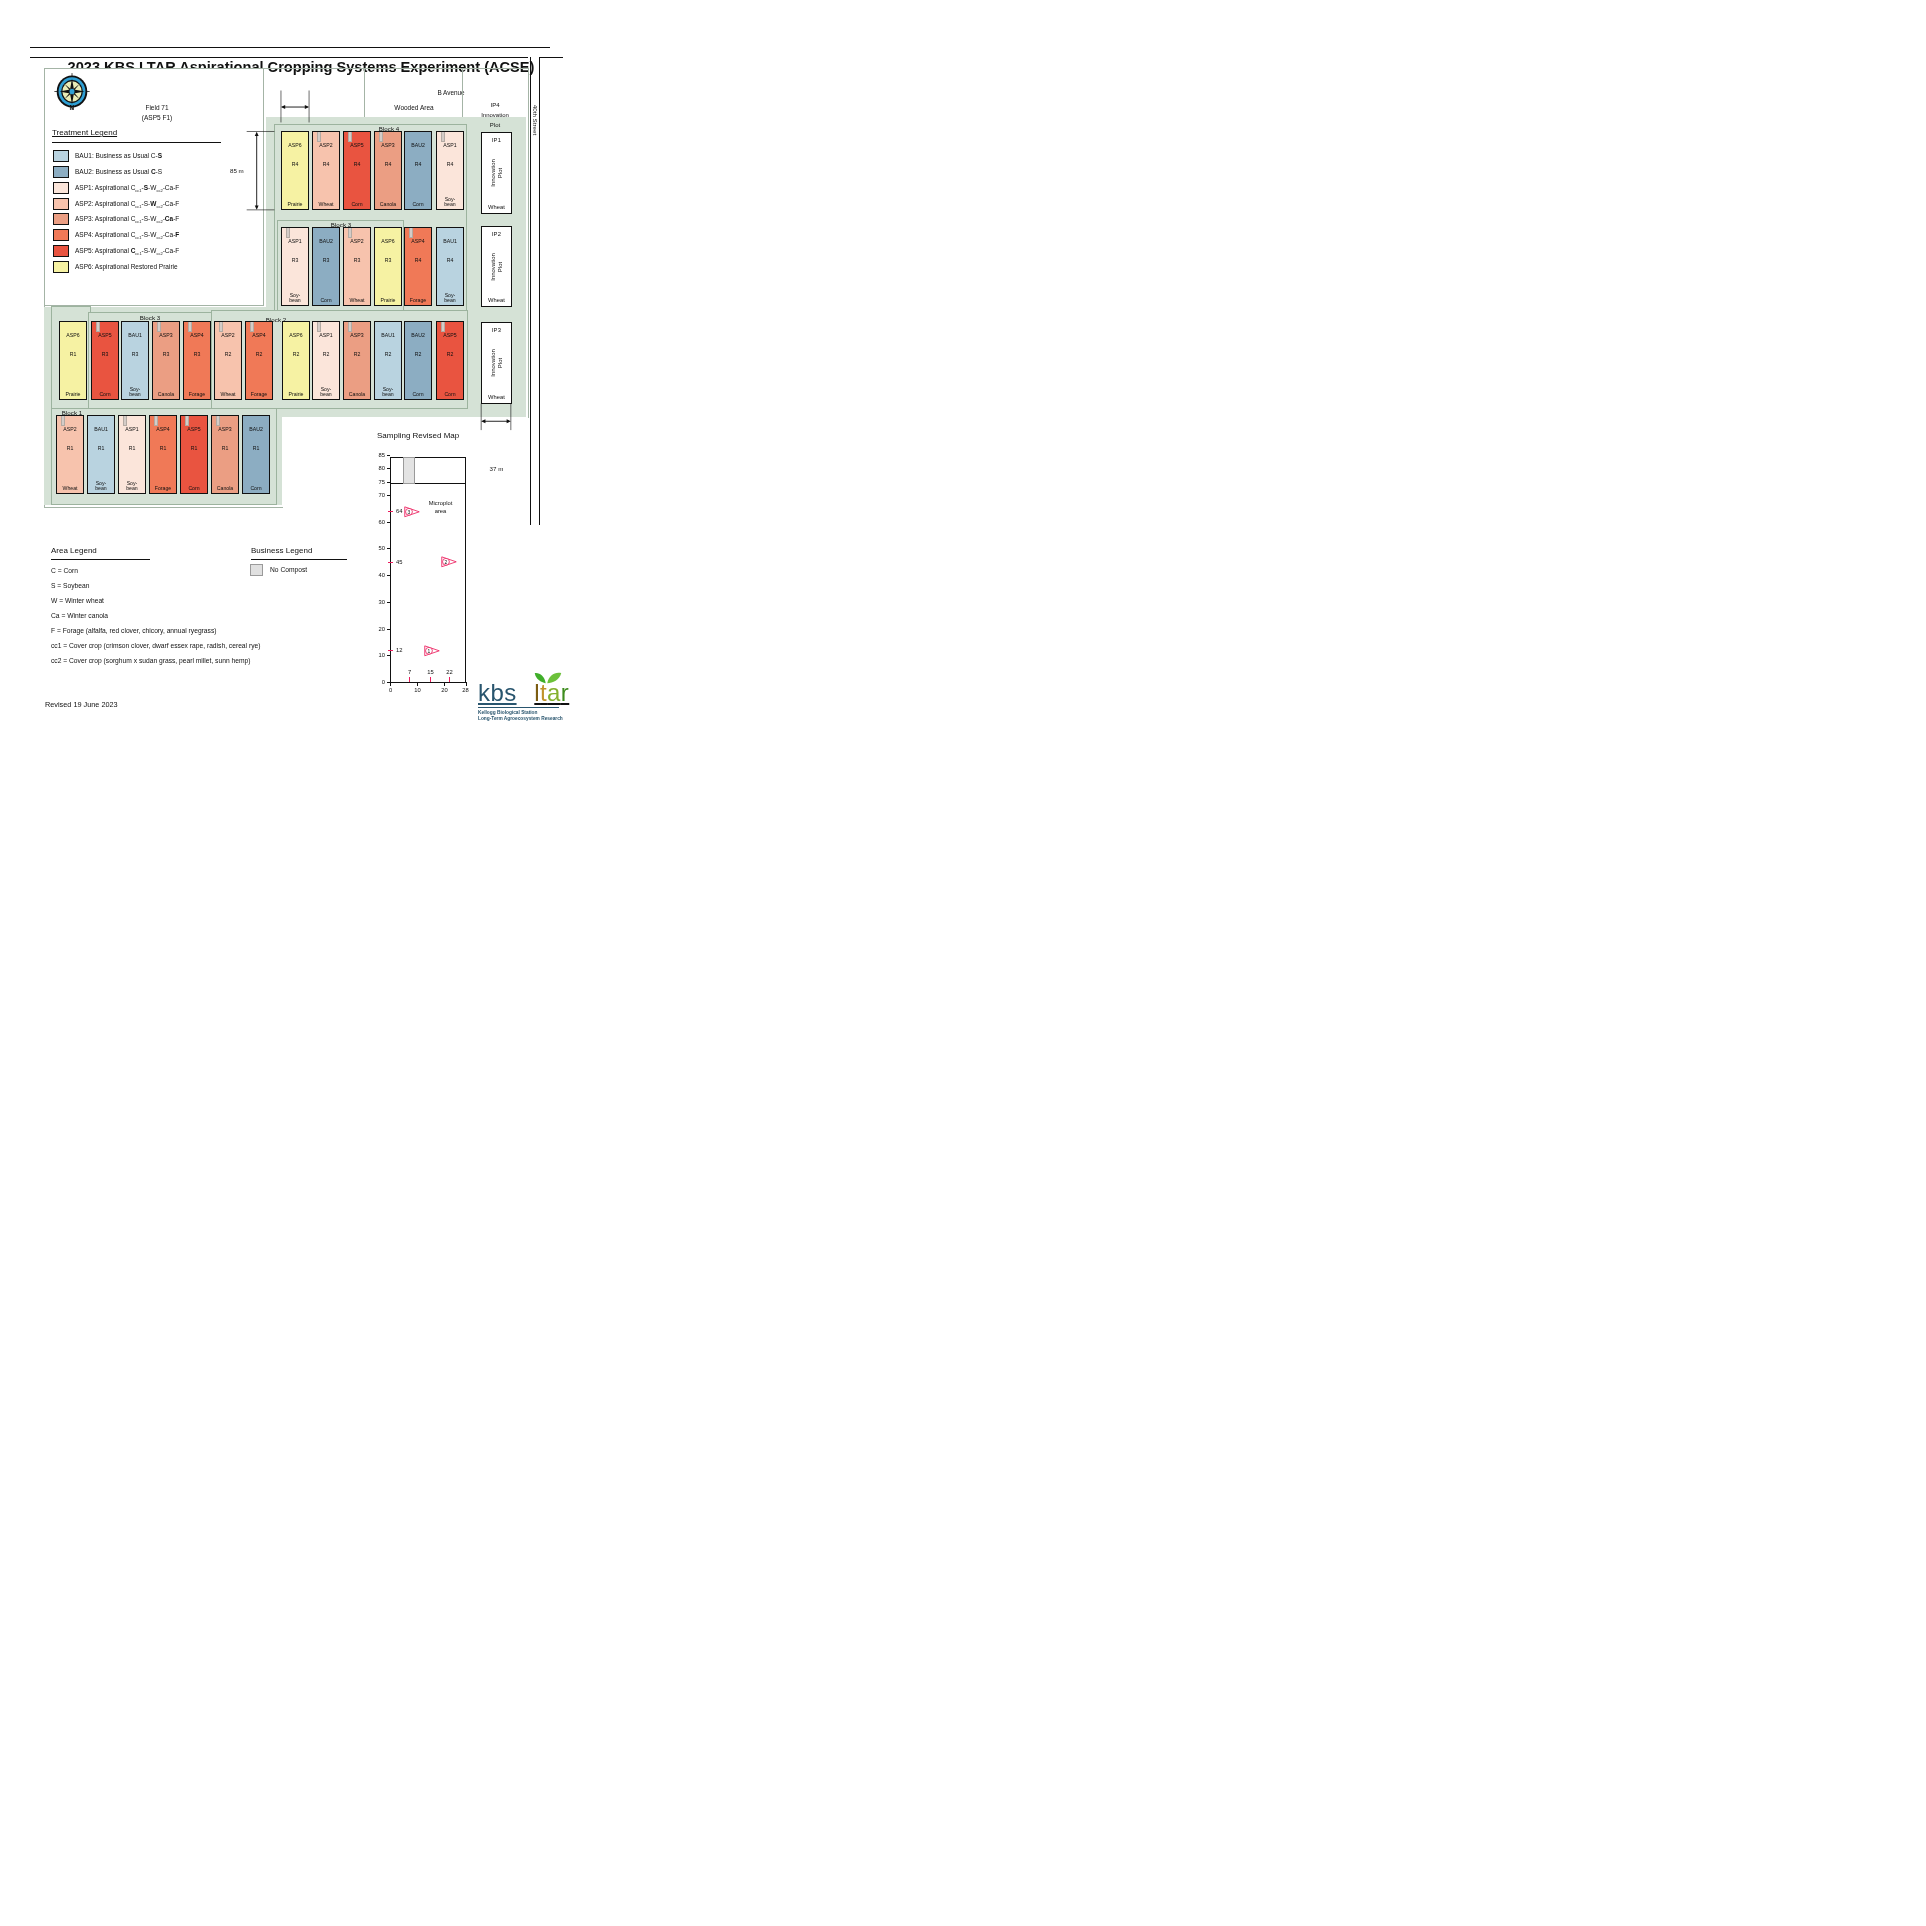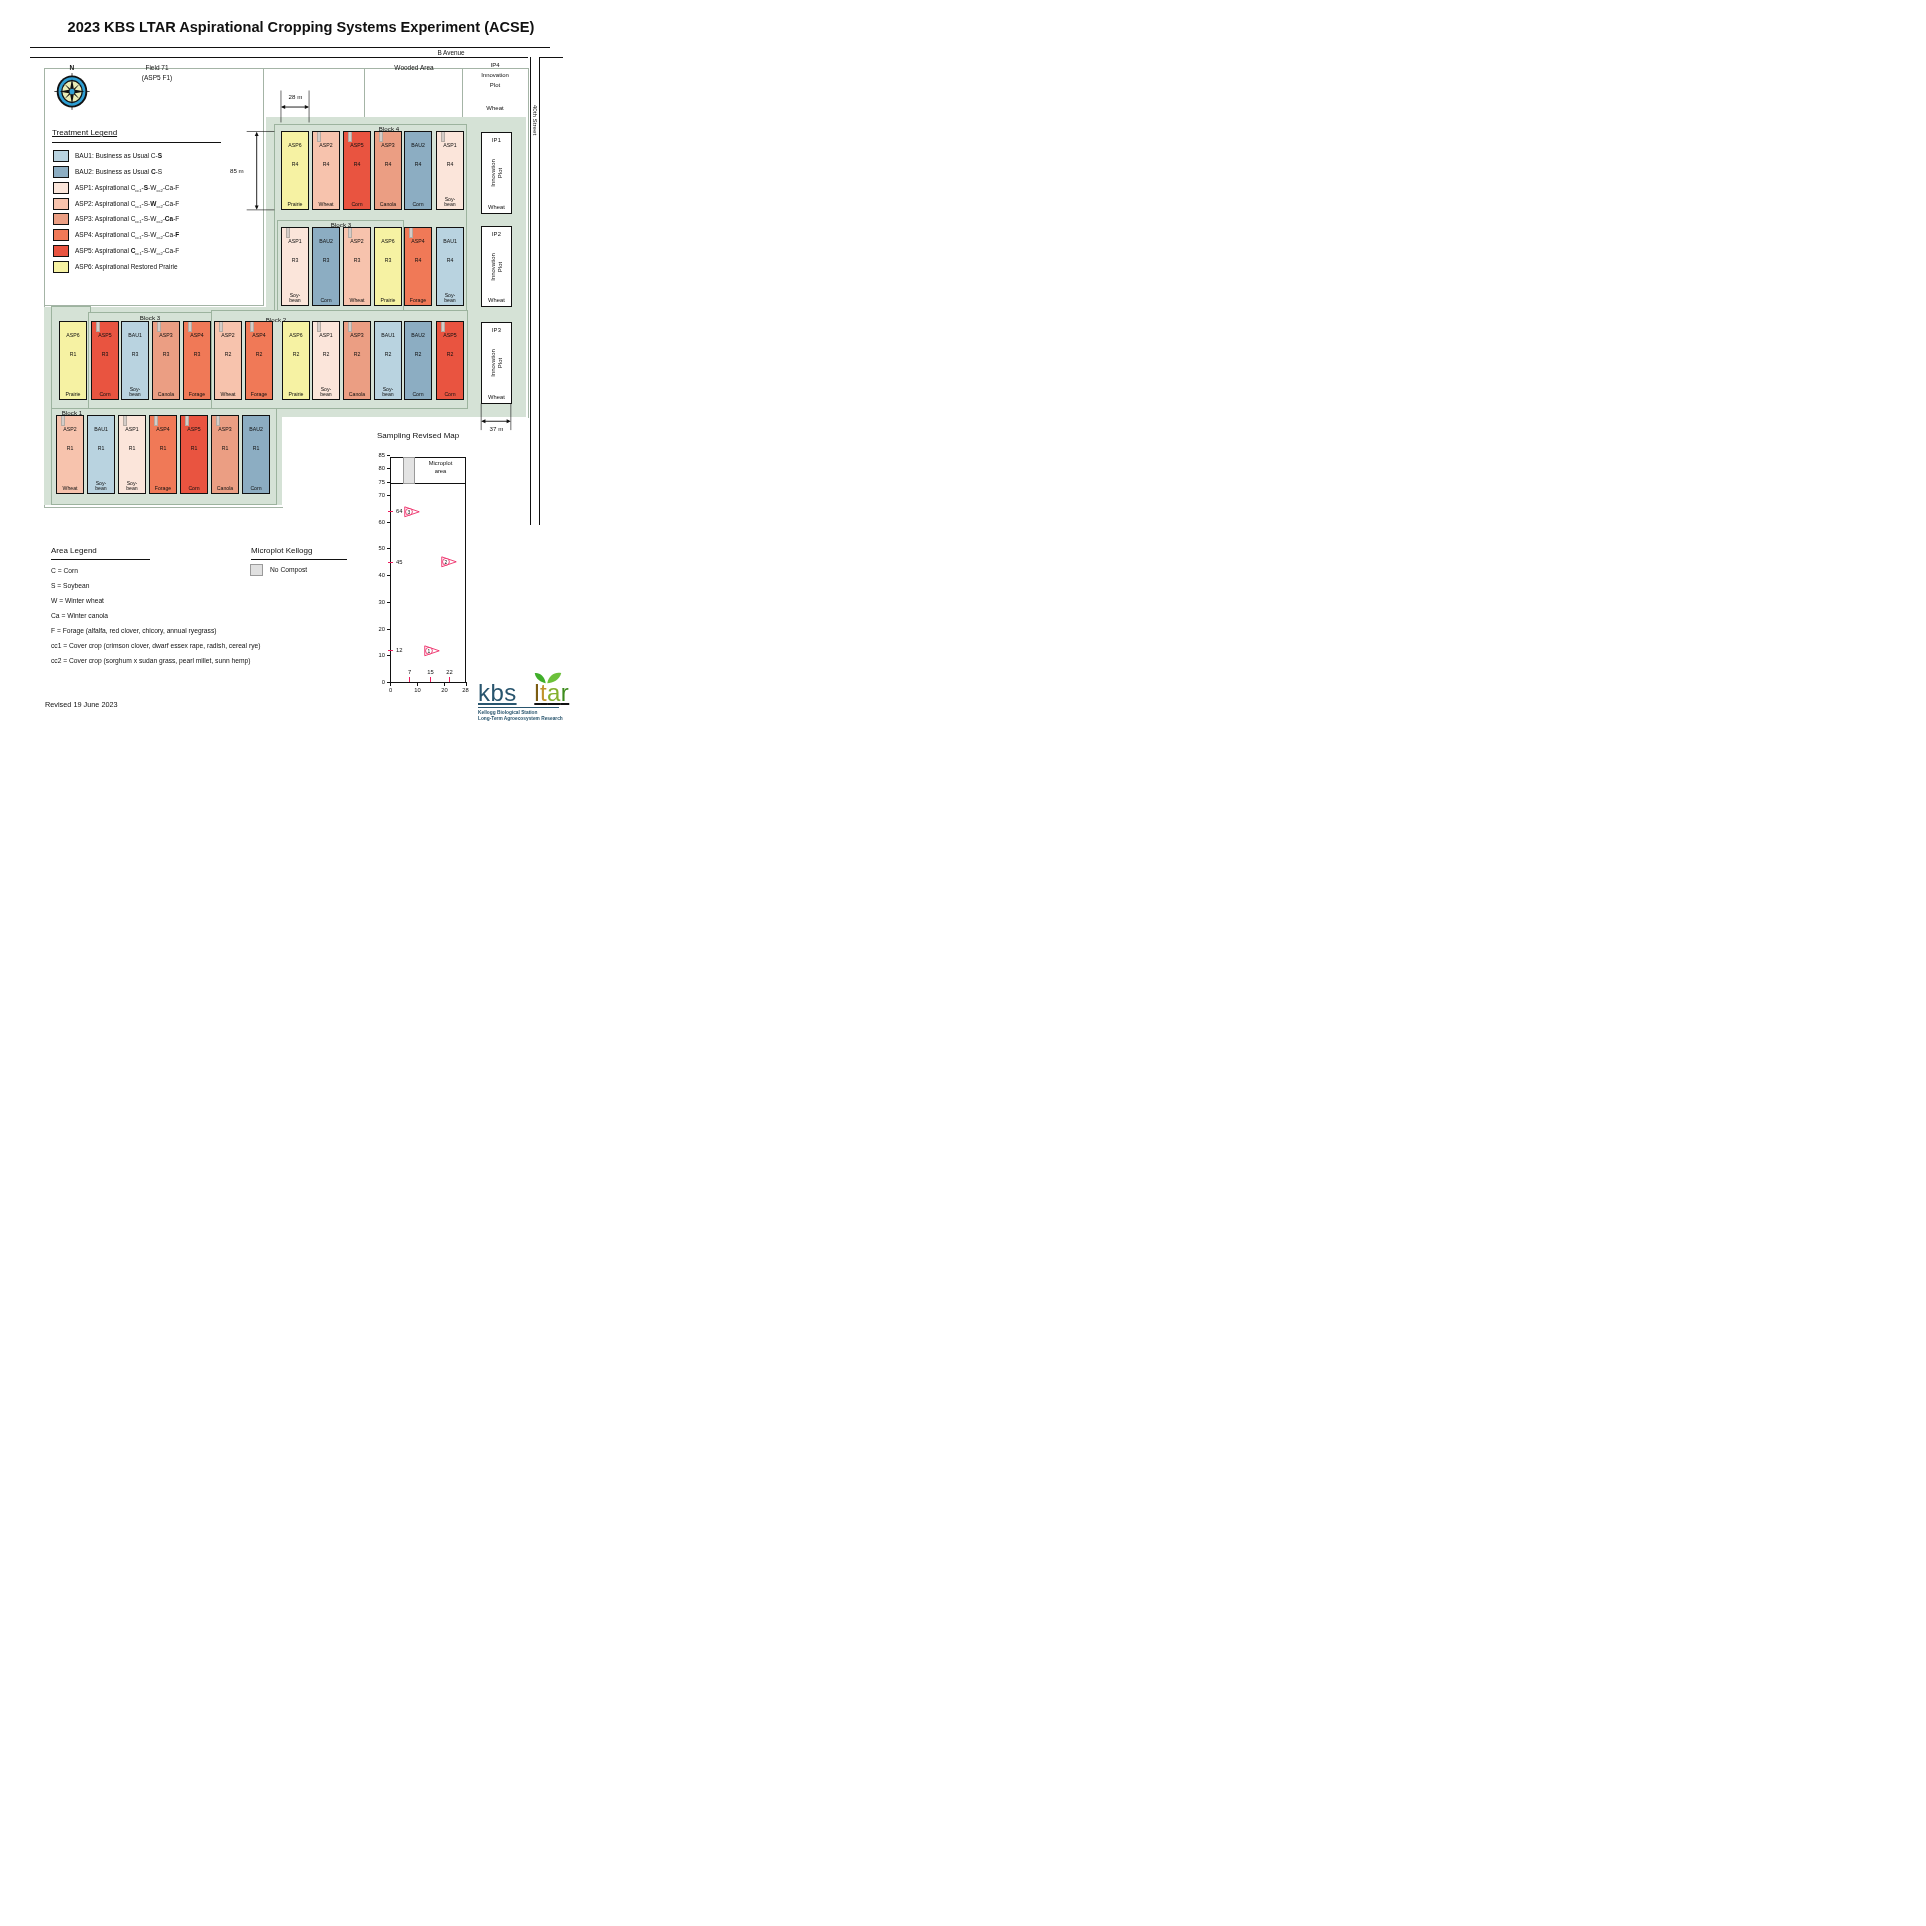--- a/index.html
+++ b/index.html
@@ -1,19 +1,19 @@
 <!DOCTYPE html>
 <html style="font-size:6.2px"><head>
 <meta charset="utf-8">
 <style>
   html,body{margin:0;padding:0;background:#fff;}
   .canvas{position:relative;width:570px;height:737px;background:#fff;
     font-family:"Liberation Sans",sans-serif;color:#111;overflow:hidden;}
   .abs{position:absolute;}
-  .ctr{text-align:center;}
+  .ctr{text-align:center;margin-top:40px;}
   .nw{white-space:nowrap;}
   
   .hline{position:absolute;background:#111;}
   .vline{position:absolute;background:#111;}
   .grayline{position:absolute;background:#a4b4a6;}
   
   .greenfill{position:absolute;background:#d5e2d6;}
   .blockrect{position:absolute;background:#d5e2d6;border:1.3px solid #9cb39e;box-sizing:border-box;}
   .blocklabel{position:absolute;font-size:6.2px;transform:translate(-50%,-50%);white-space:nowrap;}
   
@@ -453,21 +453,21 @@
   <div id="crop-legend-items">
       <div class="cl-item" style="top: 567px;">C = Corn</div>
       <div class="cl-item" style="top: 582px;">S = Soybean</div>
       <div class="cl-item" style="top: 597px;">W = Winter wheat</div>
       <div class="cl-item" style="top: 612px;">Ca = Winter canola</div>
       <div class="cl-item" style="top: 627px;">F = Forage (alfalfa, red clover, chicory, annual ryegrass)</div>
       <div class="cl-item" style="top: 642px;">cc1 = Cover crop (crimson clover, dwarf essex rape, radish, cereal rye)</div>
       <div class="cl-item" style="top: 657px;">cc2 = Cover crop (sorghum x sudan grass, pearl millet, sunn hemp)</div>
     </div>
 
-  <div class="legend-title" style="left:251px;top:546px;">Microplot Kellogg</div>
+  <div class="legend-title" style="left:251px;top:546px;">Business Legend</div>
   <div class="legend-underline" style="left:251px;top:559px;width:96px;"></div>
   <div class="abs" style="left:250px;top:564px;width:12.7px;height:12.3px;background:#e0e0e0;border:0.6px solid #9a9a9a;box-sizing:border-box;"></div>
   <div class="abs nw" style="left:270px;top:566px;font-size:6.7px;">No Compost</div>
 
   <div class="abs nw" style="left:45px;top:700px;font-size:7.3px;">Revised 19 June 2023</div>
 
   <div class="abs nw" style="left:478px;top:679px;">
     <span class="logo-word" style="color:#29556e;">kbs</span>
     <span class="logo-word" id="logo-ltar" style="margin-left:16px;"><span style="color: rgb(124, 93, 18);">l</span><span style="color: rgb(192, 146, 42);">t</span><span style="color: rgb(132, 176, 46);">a</span><span style="color: rgb(62, 140, 30);">r</span></span>
   </div>

